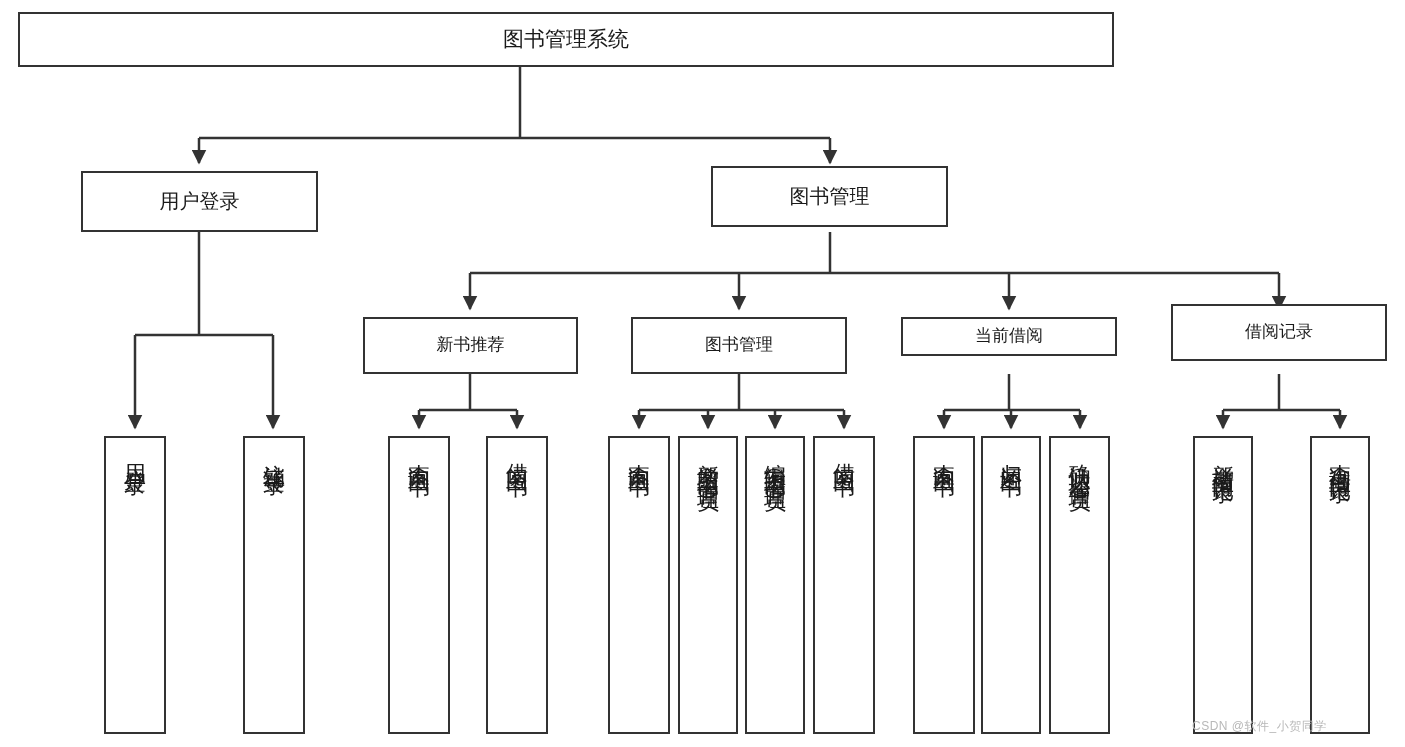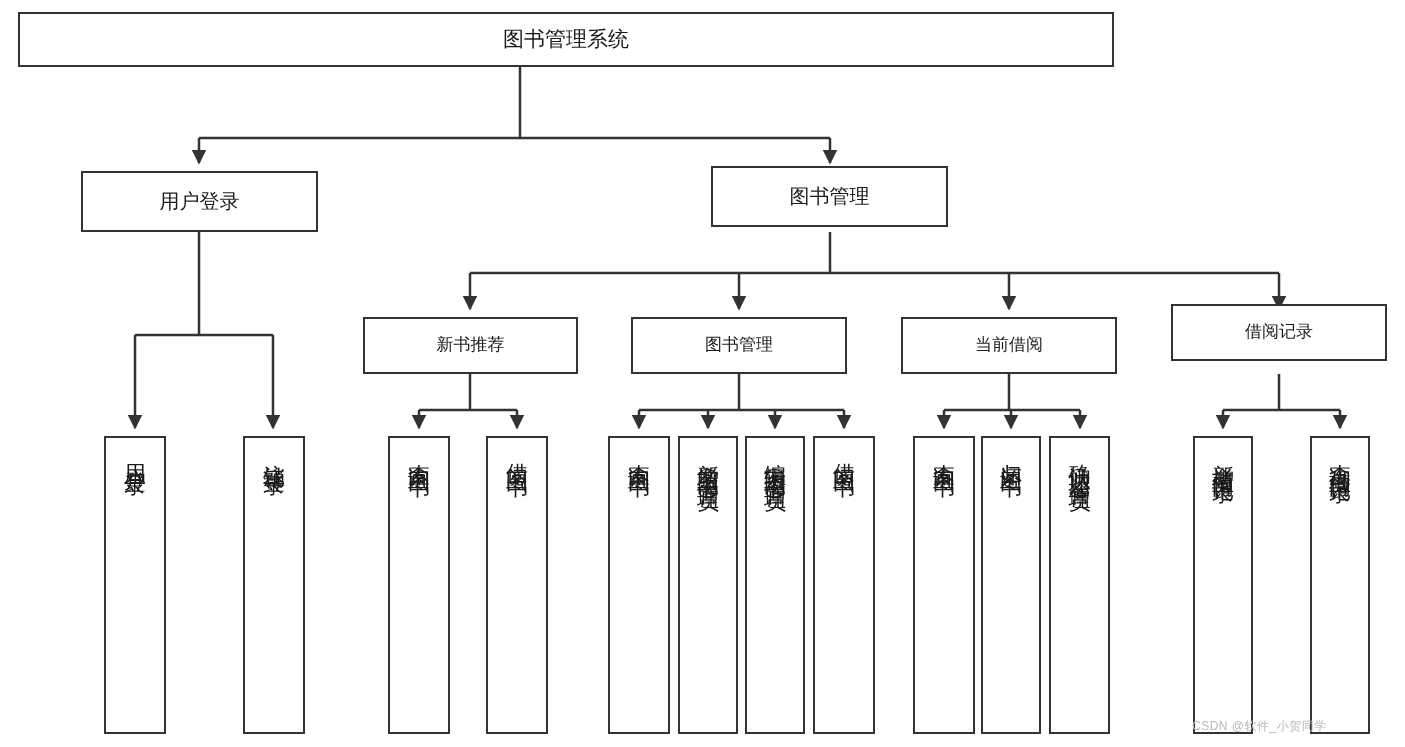--- a/index.html
+++ b/index.html
@@ -130,21 +130,21 @@
   <div class="node node-l2" style="left:711px; top:166px; width:237px; height:61px;">
     <span class="label">图书管理</span>
   </div>
 
   <div class="node node-l3" style="left:363px; top:317px; width:215px; height:57px;">
     <span class="label">新书推荐</span>
   </div>
   <div class="node node-l3" style="left:631px; top:317px; width:216px; height:57px;">
     <span class="label">图书管理</span>
   </div>
-  <div class="node node-l3" style="left:901px; top:317px; width:216px; height:57px;">
+  <div class="node node-l3" style="left:901px; top:317px; width:216px; height:39px;">
     <span class="label">当前借阅</span>
   </div>
   <div class="node node-l3" style="left:1171px; top:304px; width:216px; height:57px;">
     <span class="label">借阅记录</span>
   </div>
 
   <div class="node node-leaf" style="left:104px; top:436px; width:62px; height:298px;">
     <span class="label">用户登录</span>
   </div>
   <div class="node node-leaf" style="left:243px; top:436px; width:62px; height:298px;">

